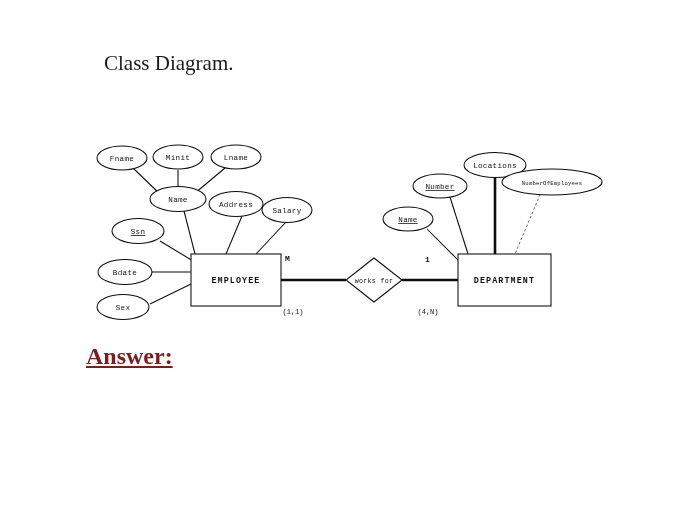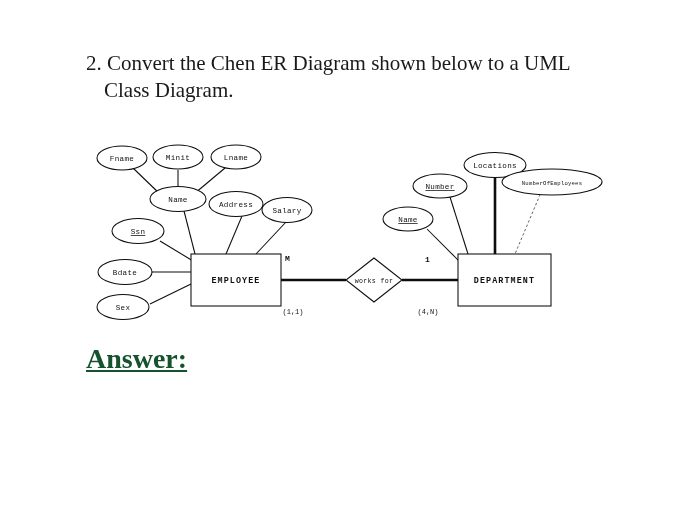--- a/index.html
+++ b/index.html
@@ -36,24 +36,24 @@
     left: 90px;
     top: 134px;
   }
   .answer-block {
     position: absolute;
     left: 86px;
     top: 343px;
   }
   .answer-label {
     font-family: "Liberation Serif", serif;
-    font-size: 28px;
+    font-size: 24px;
     font-weight: bold;
     text-decoration: underline;
-    color: #14532d;
+    color: #7f1d1d;
   }
   svg text {
     font-family: "Liberation Mono", monospace;
     fill: #111111;
   }
   .attr-text {
     font-size: 7.6px;
     letter-spacing: 0.3px;
   }
   .attr-text-small {
@@ -100,21 +100,20 @@
   .rel-line {
     stroke: #0d0d0d;
     stroke-width: 2.4;
     fill: none;
   }
 </style>
 </head>
 <body>
 
 <div class="question-block">
-  <div class="question-line">2. Convert the Chen ER Diagram shown below to a UML</div>
   <div class="question-line indent">Class Diagram.</div>
 </div>
 
 <div class="er-diagram">
 <svg width="520" height="190" viewBox="0 0 520 190" xmlns="http://www.w3.org/2000/svg">
 
   <line class="connector" x1="43" y1="34" x2="72" y2="62"></line>
   <line class="connector" x1="88" y1="36" x2="88" y2="57"></line>
   <line class="connector" x1="135" y1="34" x2="104" y2="60"></line>
   <line class="connector" x1="93" y1="73" x2="105" y2="120"></line>

